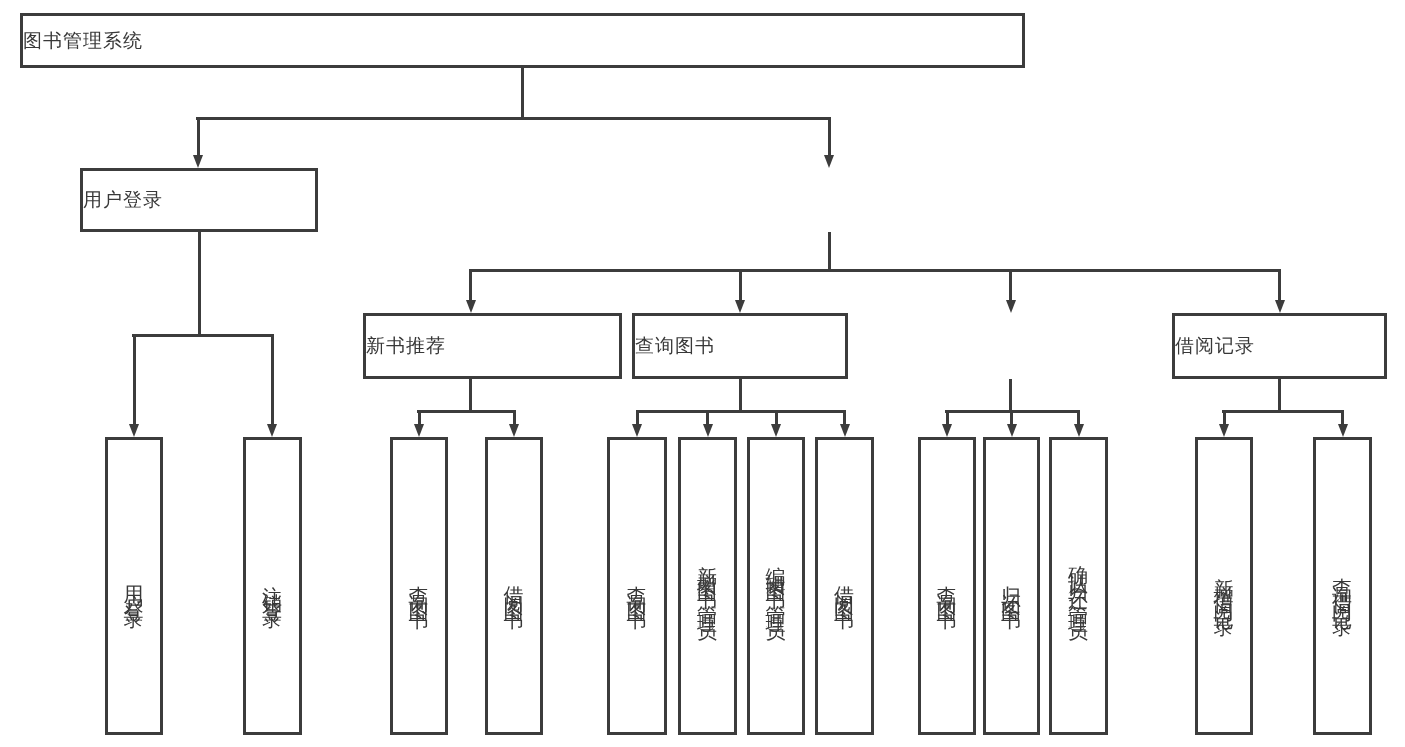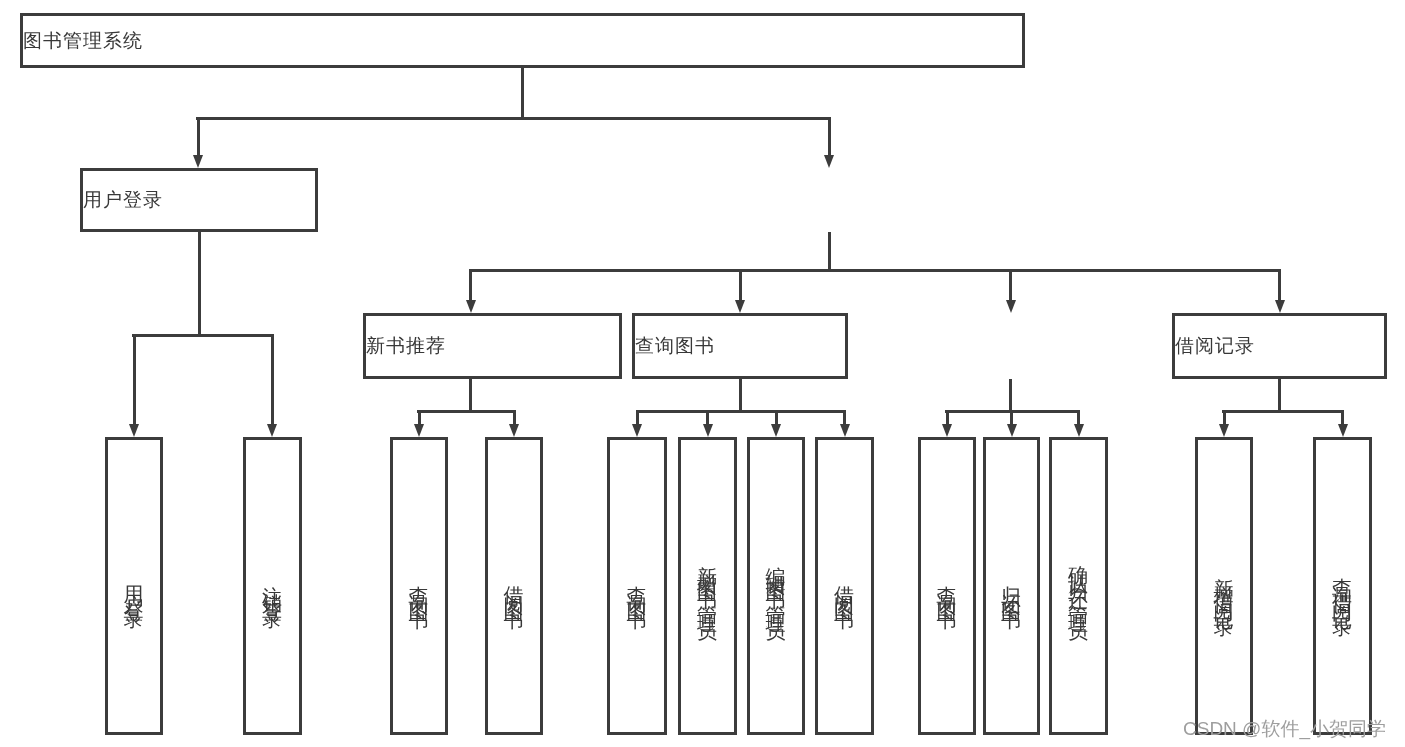--- a/index.html
+++ b/index.html
@@ -200,15 +200,14 @@
     <span class="vtext">确认归还（管理员）</span>
   </div>
 
   <div class="vbox" style="left:1195px; width:58px;">
     <span class="vtext">新增借阅记录</span>
   </div>
   <div class="vbox" style="left:1313px; width:59px;">
     <span class="vtext">查询借阅记录</span>
   </div>
 
-  <div class="watermark">CSDN @软件_小贺同学</div>
 
 </div>
 
 </body></html>

